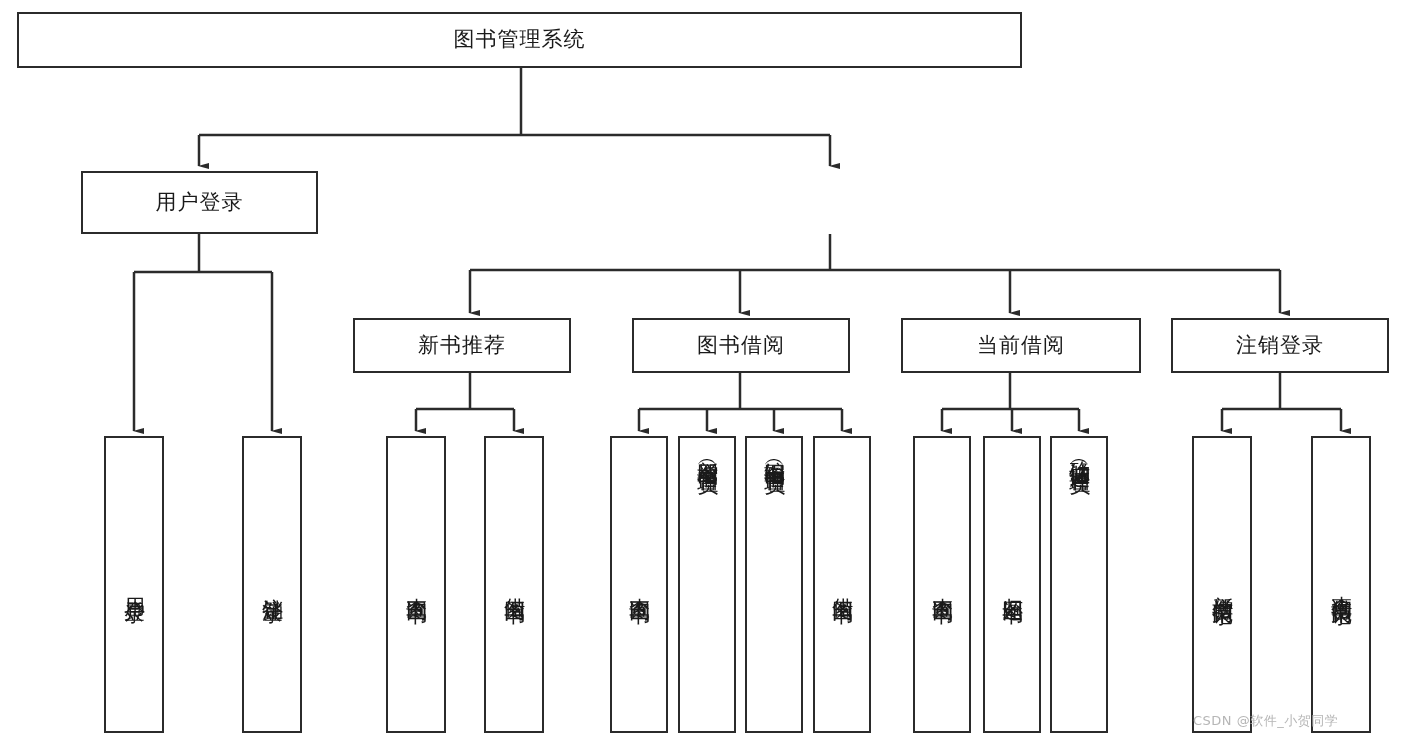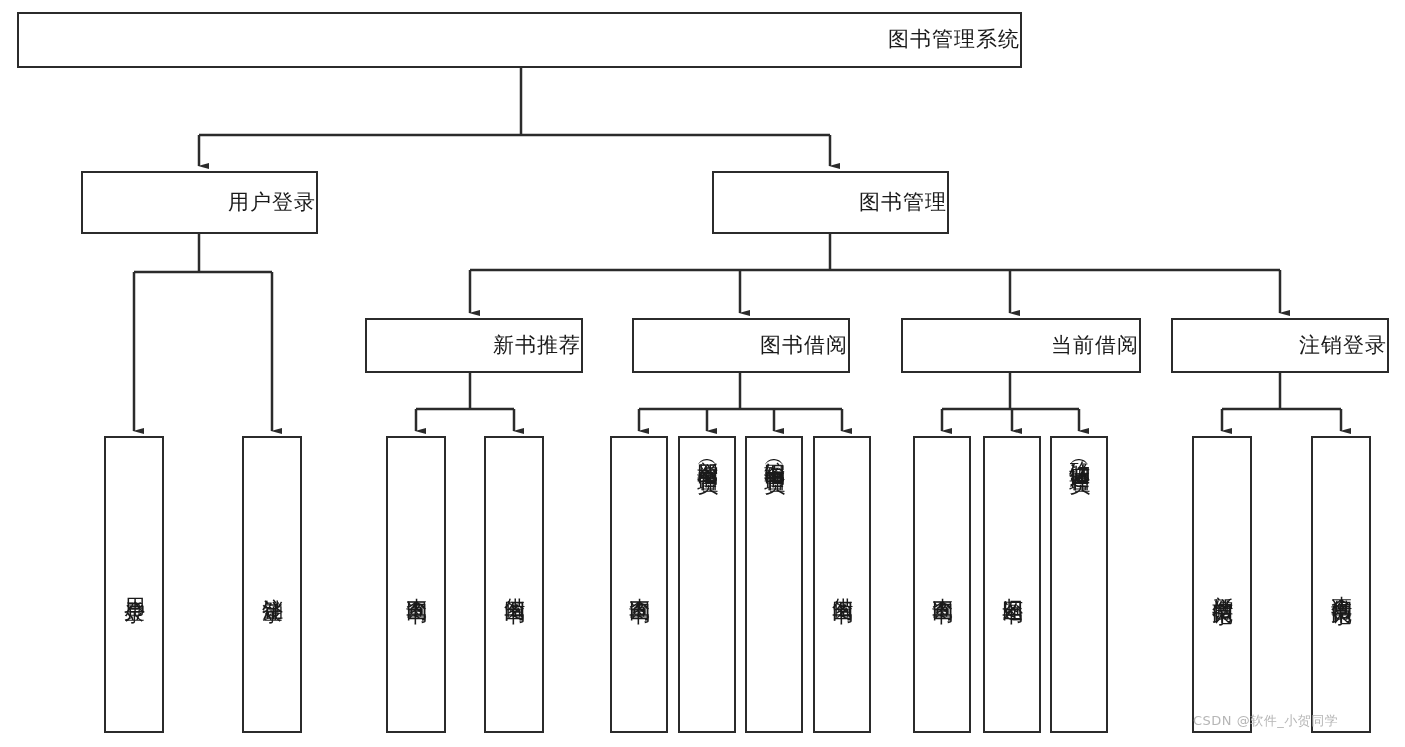--- a/index.html
+++ b/index.html
@@ -24,21 +24,21 @@
     width: 1405px;
     height: 747px;
   }
   .node-box {
     position: absolute;
     box-sizing: border-box;
     border: 2.5px solid #2b2b2b;
     background: #ffffff;
     display: flex;
     align-items: center;
-    justify-content: flex-end;
+    justify-content: center;
     color: #1a1a1a;
   }
   .node-label-h {
     font-size: 21px;
     line-height: 1.1;
     letter-spacing: 1px;
     white-space: nowrap;
   }
   .node-label-v {
     writing-mode: vertical-rl;
@@ -122,25 +122,22 @@
     </g>
   </svg>
 
   <div class="node-box" id="node-root" style="left: 17px; top: 12px; width: 1005px; height: 56px;">
     <span class="node-label-h">图书管理系统</span>
   </div>
 
   <div class="node-box" id="node-l1-0" style="left: 81px; top: 171px; width: 237px; height: 63px;">
     <span class="node-label-h">用户登录</span>
   </div>
-  <div class="node-box" id="node-l1-1" style="left: 712px; top: 171px; width: 237px; height: 63px;">
-    <span class="node-label-h">图书管理</span>
-  </div>
 
-  <div class="node-box" id="node-l2-0" style="left: 365px; top: 318px; width: 218px; height: 55px;">
+  <div class="node-box" id="node-l2-0" style="left: 353px; top: 318px; width: 218px; height: 55px;">
     <span class="node-label-h">新书推荐</span>
   </div>
   <div class="node-box" id="node-l2-1" style="left: 632px; top: 318px; width: 218px; height: 55px;">
     <span class="node-label-h">图书借阅</span>
   </div>
   <div class="node-box" id="node-l2-2" style="left: 901px; top: 318px; width: 240px; height: 55px;">
     <span class="node-label-h">当前借阅</span>
   </div>
   <div class="node-box" id="node-l2-3" style="left: 1171px; top: 318px; width: 218px; height: 55px;">
     <span class="node-label-h">注销登录</span>

